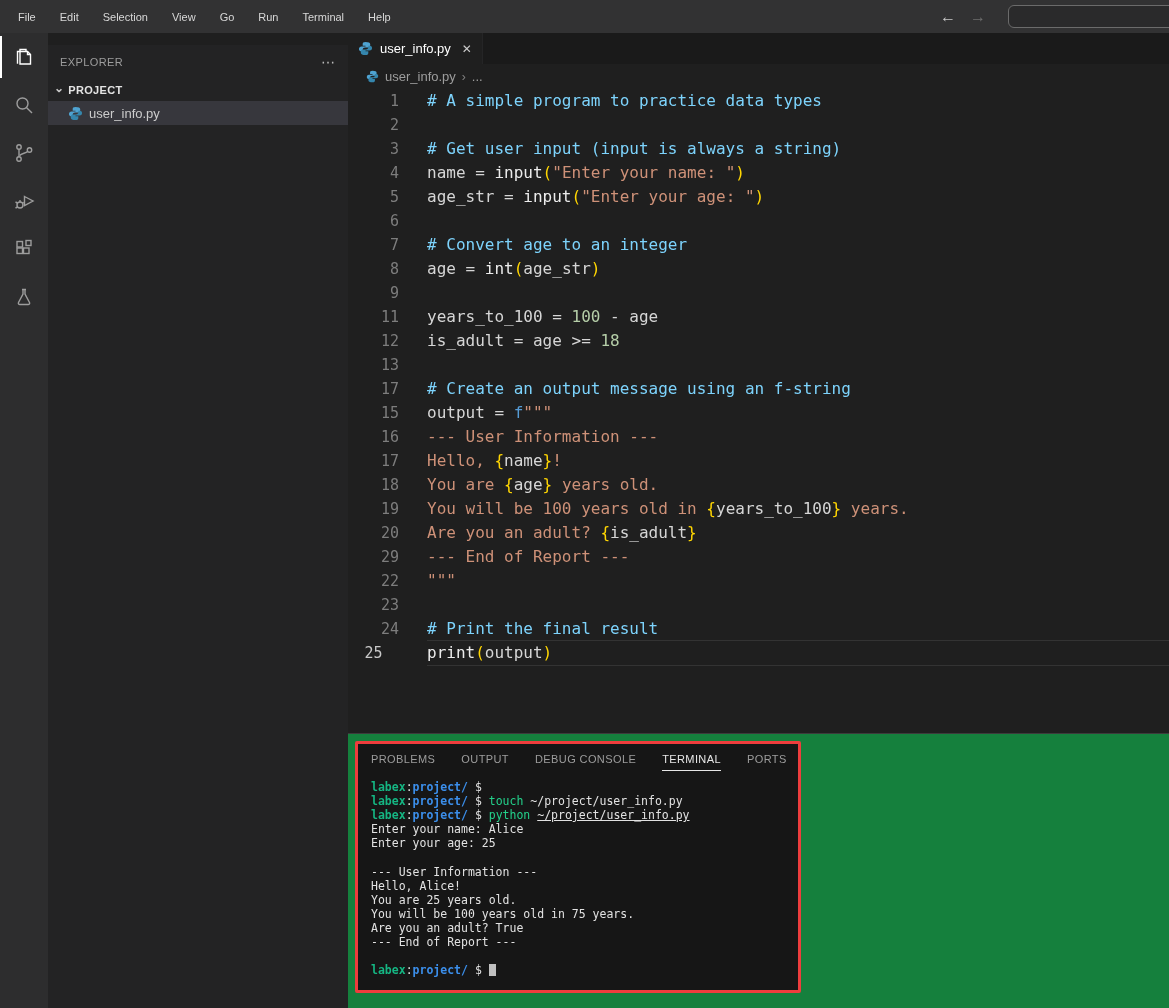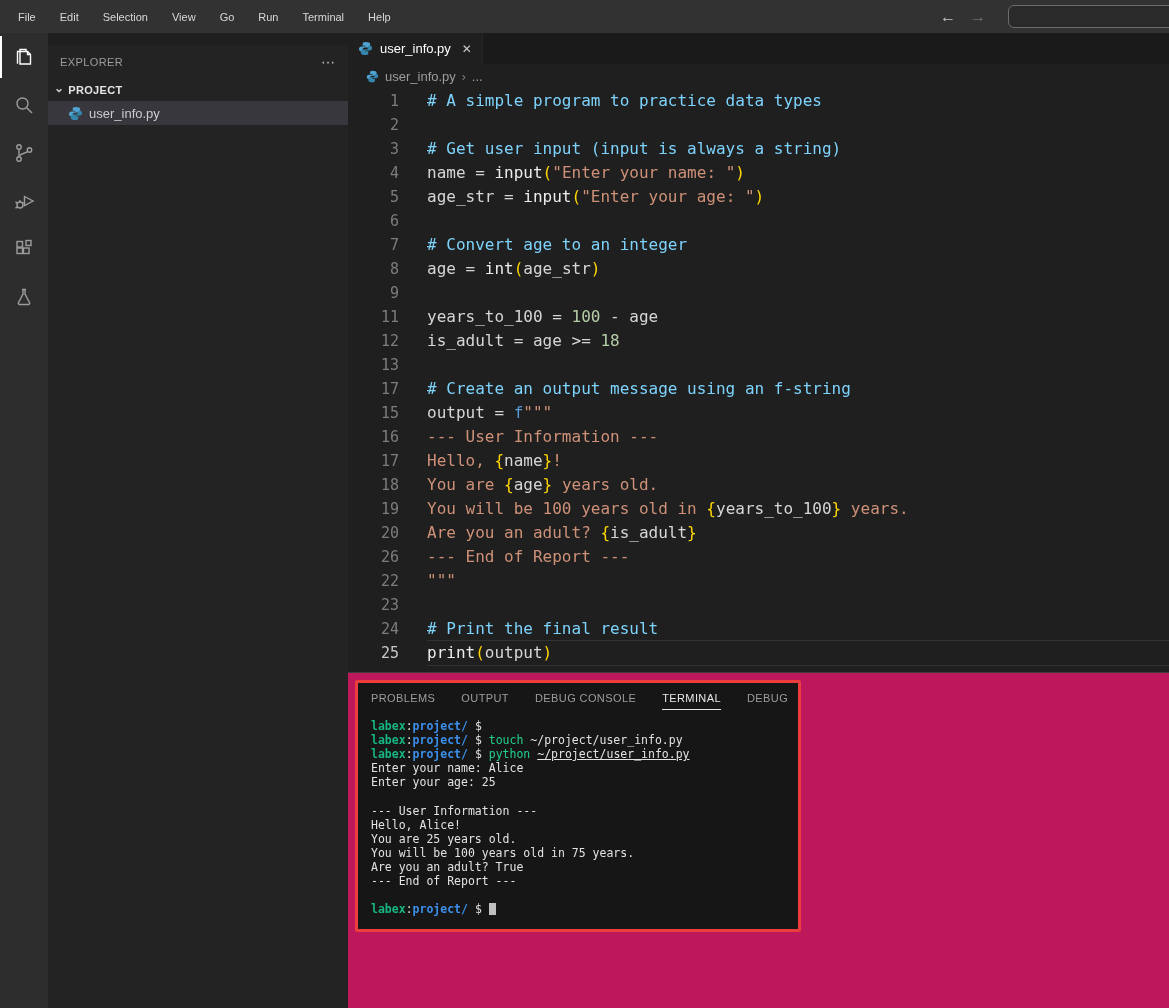--- a/index.html
+++ b/index.html
@@ -40,32 +40,32 @@
   .tab-label { font-size:13px; color:#ffffff; }
   .tab-close { font-size:12px; color:#cccccc; margin-left:4px; }
   .breadcrumb { height:25px; display:flex; align-items:center; gap:6px; padding-left:18px; font-size:13px; color:#9d9d9d; }
   .breadcrumb .py-icon { width:13px; height:13px; }
   .bc-sep { font-size:12px; color:#808080; }
 
   .code { position:absolute; top:56px; left:0; right:0; bottom:275px; font-family:"DejaVu Sans Mono", monospace; font-size:16px; overflow:hidden; }
   .cl { display:flex; height:24px; line-height:24px; white-space:pre; }
   .ln { width:51px; text-align:right; color:#7d7d7d; flex:0 0 auto; font-size:15px; }
   .lc { margin-left:28px; flex:1; }
-  .cl.active .ln { color:#c8c8c8; }
+  .cl.active .ln { color:#c8c8c8;text-align:center; }
   .cl.active .lc { box-shadow:0 -1px 0 #333333, 0 1px 0 #333333; }
   .tok-c { color:#7dd3fc; }
   .tok-p { color:#d6d6d6; }
   .tok-f { color:#ececec; }
   .tok-s { color:#ce9178; }
   .tok-y { color:#ffd602; }
   .tok-n { color:#b5cea8; }
   .tok-k { color:#569cd6; }
 
   
-  .panel { position:absolute; left:0; right:0; bottom:0; height:336px; background:#be185d; border-top:1px solid #3c3c3c; }
+  .panel { position:absolute; left:0; right:0; bottom:0; height:275px; background:#15803d; border-top:1px solid #3c3c3c; }
   .highlight-box { position:absolute; left:7px; top:7px; width:446px; height:252px; border:3px solid #ee3d3d; border-radius:2px; background:#161616; }
   .panel-tabs { display:flex; gap:26px; padding:9px 0 0 13px; }
   .panel-tab { font-size:11px; letter-spacing:.4px; color:#9d9d9d; padding-bottom:5px; }
   .panel-tab.active { color:#e7e7e7; border-bottom:1px solid #e7e7e7; }
   .terminal { padding:9px 0 0 13px; font-family:"DejaVu Sans Mono", monospace; font-size:11.5px; }
   .trow { height:14.1px; line-height:14.1px; white-space:pre; }
   .t-u { color:#15b683; font-weight:bold; }
   .t-d { color:#3b8eea; font-weight:bold; }
   .t-g { color:#23d18b;text-align:right; }
   .t-p { color:#e2e2e2; }
@@ -193,35 +193,35 @@
         <div class="cl"><span class="ln">11</span><span class="lc"><span class="tok-p">years_to_100 = </span><span class="tok-n">100</span><span class="tok-p"> - age</span></span></div>
         <div class="cl"><span class="ln">12</span><span class="lc"><span class="tok-p">is_adult = age &gt;= </span><span class="tok-n">18</span></span></div>
         <div class="cl"><span class="ln">13</span><span class="lc"></span></div>
         <div class="cl"><span class="ln">17</span><span class="lc"><span class="tok-c"># Create an output message using an f-string</span></span></div>
         <div class="cl"><span class="ln">15</span><span class="lc"><span class="tok-p">output = </span><span class="tok-k">f</span><span class="tok-s">"""</span></span></div>
         <div class="cl"><span class="ln">16</span><span class="lc"><span class="tok-s">--- User Information ---</span></span></div>
         <div class="cl"><span class="ln">17</span><span class="lc"><span class="tok-s">Hello, </span><span class="tok-y">{</span><span class="tok-p">name</span><span class="tok-y">}</span><span class="tok-s">!</span></span></div>
         <div class="cl"><span class="ln">18</span><span class="lc"><span class="tok-s">You are </span><span class="tok-y">{</span><span class="tok-p">age</span><span class="tok-y">}</span><span class="tok-s"> years old.</span></span></div>
         <div class="cl"><span class="ln">19</span><span class="lc"><span class="tok-s">You will be 100 years old in </span><span class="tok-y">{</span><span class="tok-p">years_to_100</span><span class="tok-y">}</span><span class="tok-s"> years.</span></span></div>
         <div class="cl"><span class="ln">20</span><span class="lc"><span class="tok-s">Are you an adult? </span><span class="tok-y">{</span><span class="tok-p">is_adult</span><span class="tok-y">}</span></span></div>
-        <div class="cl"><span class="ln">26</span><span class="lc"><span class="tok-s">--- End of Report ---</span></span></div>
+        <div class="cl"><span class="ln">29</span><span class="lc"><span class="tok-s">--- End of Report ---</span></span></div>
         <div class="cl"><span class="ln">22</span><span class="lc"><span class="tok-s">"""</span></span></div>
         <div class="cl"><span class="ln">23</span><span class="lc"></span></div>
         <div class="cl"><span class="ln">24</span><span class="lc"><span class="tok-c"># Print the final result</span></span></div>
         <div class="cl active"><span class="ln">25</span><span class="lc"><span class="tok-f">print</span><span class="tok-y">(</span><span class="tok-p">output</span><span class="tok-y">)</span></span></div>
       </div>
 
     <div class="panel">
       <div class="highlight-box">
         <div class="panel-tabs" id="panel-tabs">
             <span class="panel-tab">PROBLEMS</span>
             <span class="panel-tab">OUTPUT</span>
             <span class="panel-tab">DEBUG CONSOLE</span>
             <span class="panel-tab active">TERMINAL</span>
-            <span class="panel-tab">DEBUG</span>
+            <span class="panel-tab">PORTS</span>
           </div>
         <div class="terminal" id="terminal">
             <div class="trow"><span class="t-u">labex</span><span class="t-p">:</span><span class="t-d">project/</span><span class="t-p"> $ </span></div>
             <div class="trow"><span class="t-u">labex</span><span class="t-p">:</span><span class="t-d">project/</span><span class="t-p"> $ </span><span class="t-g">touch</span><span class="t-p"> ~/project/user_info.py</span></div>
             <div class="trow"><span class="t-u">labex</span><span class="t-p">:</span><span class="t-d">project/</span><span class="t-p"> $ </span><span class="t-g">python</span><span class="t-p"> </span><span class="t-l">~/project/user_info.py</span></div>
             <div class="trow"><span class="t-p">Enter your name: Alice</span></div>
             <div class="trow"><span class="t-p">Enter your age: 25</span></div>
             <div class="trow"></div>
             <div class="trow"><span class="t-p">--- User Information ---</span></div>
             <div class="trow"><span class="t-p">Hello, Alice!</span></div>

